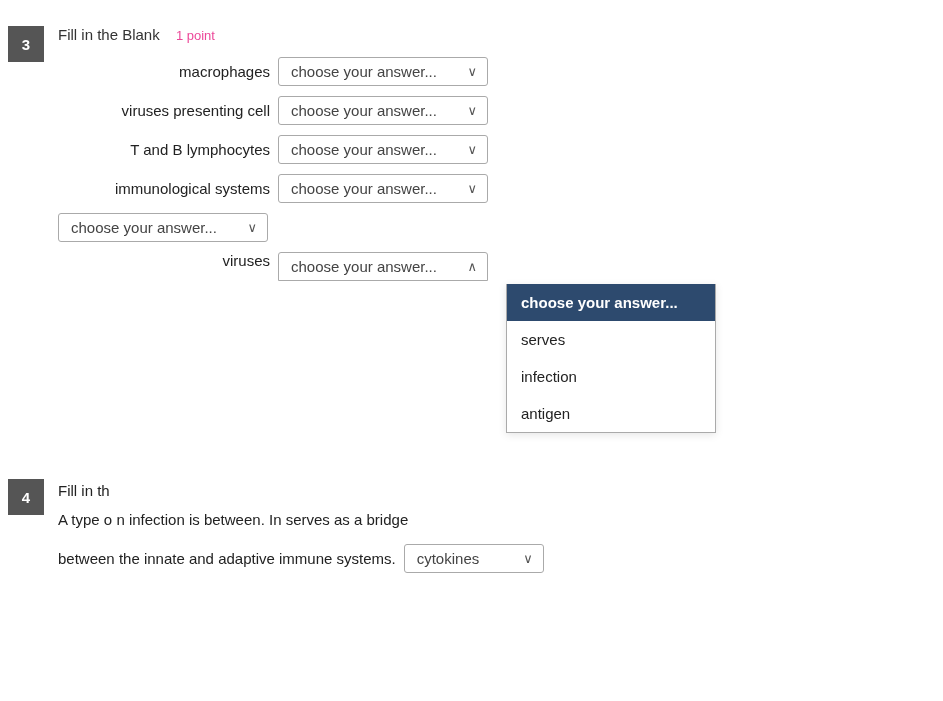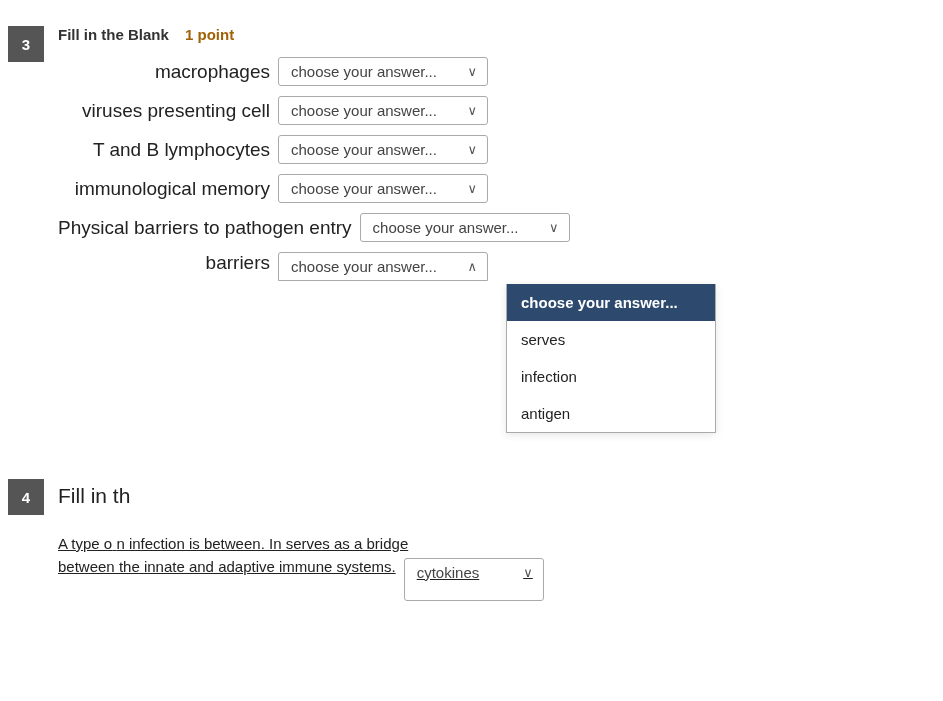--- a/index.html
+++ b/index.html
@@ -39,37 +39,37 @@
     .question-content {
       flex: 1;
     }
     .question-header {
       font-size: 15px;
       color: #333;
       margin-bottom: 14px;
       font-weight: 400;
     }
     .question-header span {
-      font-weight: 700;
+      font-weight: 400;
       margin-right: 12px;
     }
     .question-header .points {
-      color: #a16207;
-      font-size: 15px;
+      color: #ec4899;
+      font-size: 13px;
     }
 
     
     .fitb-row {
       display: flex;
       align-items: center;
       margin-bottom: 10px;
     }
     .fitb-label {
       color: #222;
-      font-size: 19px;
+      font-size: 15px;
       min-width: 220px;
       text-align: right;
       padding-right: 8px;
     }
     .fitb-select {
       display: inline-flex;
       align-items: center;
       border: 1.5px solid #aaa;
       border-radius: 3px;
       background: #fff;
@@ -149,40 +149,39 @@
       display: flex;
       flex-direction: row;
       padding: 18px 0 0 0;
       position: relative;
       z-index: 1;
     }
     .q4-content {
       flex: 1;
     }
     .q4-text {
-      font-size: 21px;
-      color: #222;
-      margin-bottom: 22px;
+      font-size: 15px;
+      color: #222;
+      margin-bottom: 8px;
       line-height: 1.6;
     }
     .q4-bottom-row {
       display: flex;
-      align-items: flex-start;
+      align-items: center;
       font-size: 15px;
       color: #222;
       margin-top: 4px;
-      text-decoration: underline;
     }
     .q4-select {
       display: inline-flex;
       align-items: center;
       border: 1.5px solid #aaa;
       border-radius: 3px;
       background: #fff;
-      padding: 5px 10px 19px 12px;
+      padding: 5px 10px 5px 12px;
       min-width: 140px;
       cursor: pointer;
       font-size: 15px;
       color: #444;
       margin-left: 6px;
     }
     .q4-select .select-text { flex: 1; }
     .q4-select .chevron { margin-left: 10px; font-size: 13px; color: #555; }
 
     .page-outer {
@@ -224,37 +223,36 @@
 
         <div class="fitb-row">
           <div class="fitb-label">T and B lymphocytes</div>
           <div class="fitb-select">
             <span class="select-text">choose your answer...</span>
             <span class="chevron">∨</span>
           </div>
         </div>
 
         <div class="fitb-row">
-          <div class="fitb-label">immunological memory</div>
-          <div class="fitb-select">
-            <span class="select-text">choose your answer...</span>
-            <span class="chevron">∨</span>
-          </div>
-        </div>
-
-        <div class="fitb-row">
-          <div class="fitb-label">Physical barriers to pathogen entry</div>
+          <div class="fitb-label">immunological systems</div>
+          <div class="fitb-select">
+            <span class="select-text">choose your answer...</span>
+            <span class="chevron">∨</span>
+          </div>
+        </div>
+
+        <div class="fitb-row">
           <div class="fitb-select">
             <span class="select-text">choose your answer...</span>
             <span class="chevron">∨</span>
           </div>
         </div>
 
         <div class="viruses-row">
-          <div class="fitb-label">barriers</div>
+          <div class="fitb-label">viruses</div>
           <div style="position:relative;">
             <div class="viruses-select">
               <span class="select-text">choose your answer...</span>
               <span class="chevron-up">∧</span>
             </div>
             
             <div class="dropdown-menu">
               <div class="dropdown-option selected">choose your answer...</div>
               <div class="dropdown-option">serves</div>
               <div class="dropdown-option">infection</div>
@@ -272,21 +270,21 @@
       </div>
       <div class="q4-content">
         <div class="q4-text">
           <span>Fill in th</span>
         </div>
         <div class="q4-bottom-row">
           <span>A type o</span>
           <span>&nbsp;</span>
           <span>n infection is between. In serves as a bridge</span>
         </div>
-        <div class="q4-bottom-row" style="margin-top:6px;">
+        <div class="q4-bottom-row" style="margin-top:16px;">
           <span>between the innate and adaptive immune systems.</span>
           <div class="q4-select" style="margin-left:8px;">
             <span class="select-text">cytokines</span>
             <span class="chevron">∨</span>
           </div>
         </div>
       </div>
     </div>
 
   </div>

